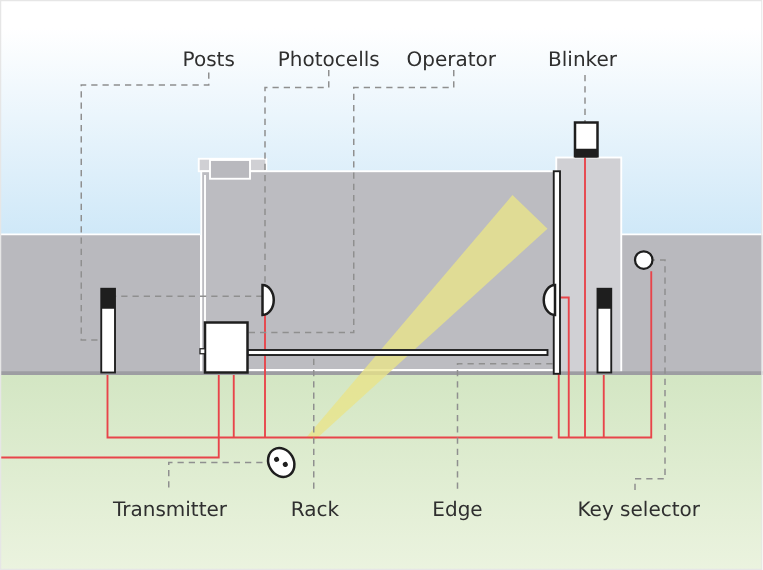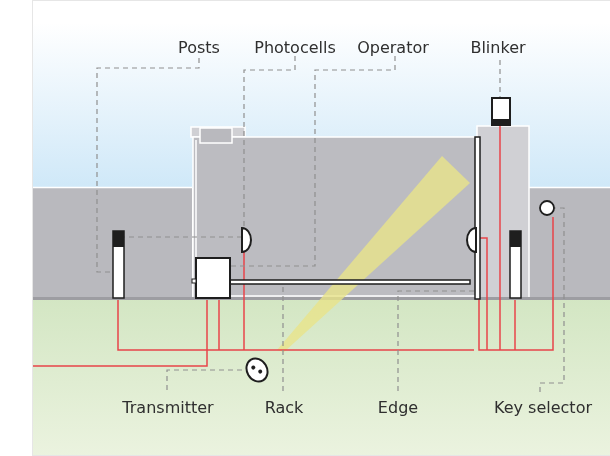--- a/index.html
+++ b/index.html
@@ -1,17 +1,17 @@
 <!DOCTYPE html>
 <html><head>
   <meta charset="utf-8">
   <style>
     html, body { margin: 0; padding: 0; }
     body { width: 610px; height: 456px; overflow: hidden; background: #ffffff; }
-    #stage { position: relative; width: 574px; height: 456px; margin-left: 32px; }
+    #stage { position: relative; width: 574px; height: 456px; }
     #stage svg { position: absolute; left: 0; top: 0; }
     .lbl { font-family: "DejaVu Sans", sans-serif; font-size: 16px; fill: #2f2f2f; }
   </style>
 </head>
 <body>
 
 <div id="stage">
 <svg width="610" height="456" viewBox="0 0 610 456" xmlns="http://www.w3.org/2000/svg">
   <defs>
     <linearGradient id="skyGrad" x1="0" y1="0" x2="0" y2="1">

